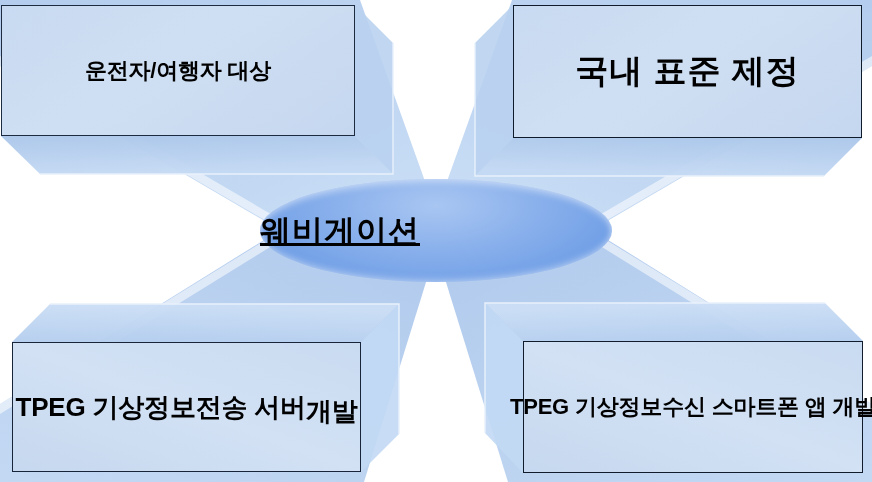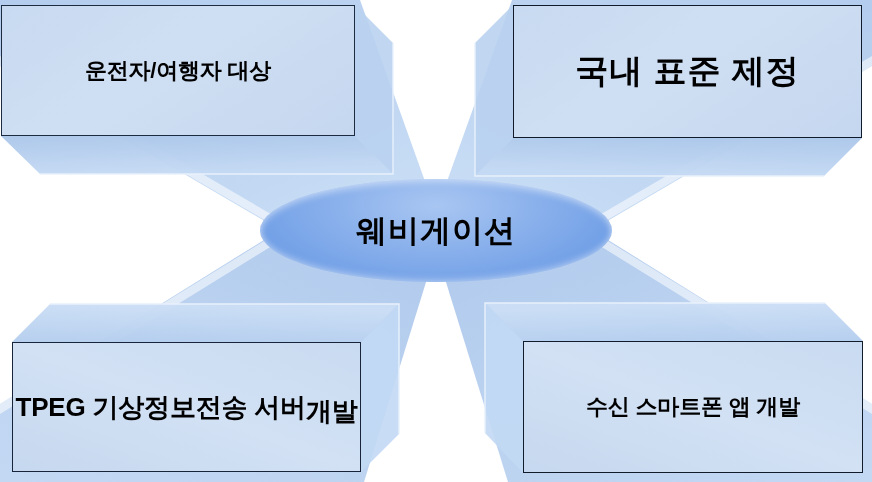--- a/index.html
+++ b/index.html
@@ -84,22 +84,22 @@
     left: 260px;
     top: 179px;
     width: 352px;
     height: 103px;
     border-radius: 50%;
     background: radial-gradient(ellipse at 50% 26%, #a9c6f2 0%, #8cb2ec 38%, #6f9ee6 78%, #6b9ae4 100%);
     box-shadow: inset 0 -3px 6px rgba(255,255,255,0.30),
                 inset 0 3px 7px rgba(255,255,255,0.45);
     display: flex;
     align-items: center;
-    justify-content: center;
     z-index: 8;
+    text-decoration: underline;
   }
   #center-label {
     font-size: 31px;
     font-weight: bold;
     color: #000000;
     letter-spacing: 1px;
     white-space: nowrap;
   }
 </style>
 </head>
@@ -190,20 +190,21 @@
   <div class="box" id="box-tr">
     <span class="line">국내 표준 제정</span>
   </div>
 
   <div class="box" id="box-bl">
     <span class="line">TPEG 기상정보전송 서버</span>
     <span class="line">개발</span>
   </div>
 
   <div class="box" id="box-br">
+    <span class="line">TPEG 기상정보</span>
     <span class="line">수신 스마트폰 앱 개발</span>
   </div>
 
   <div id="center-node">
     <span id="center-label">웨비게이션</span>
   </div>
 
 </div>
 
 </body></html>

